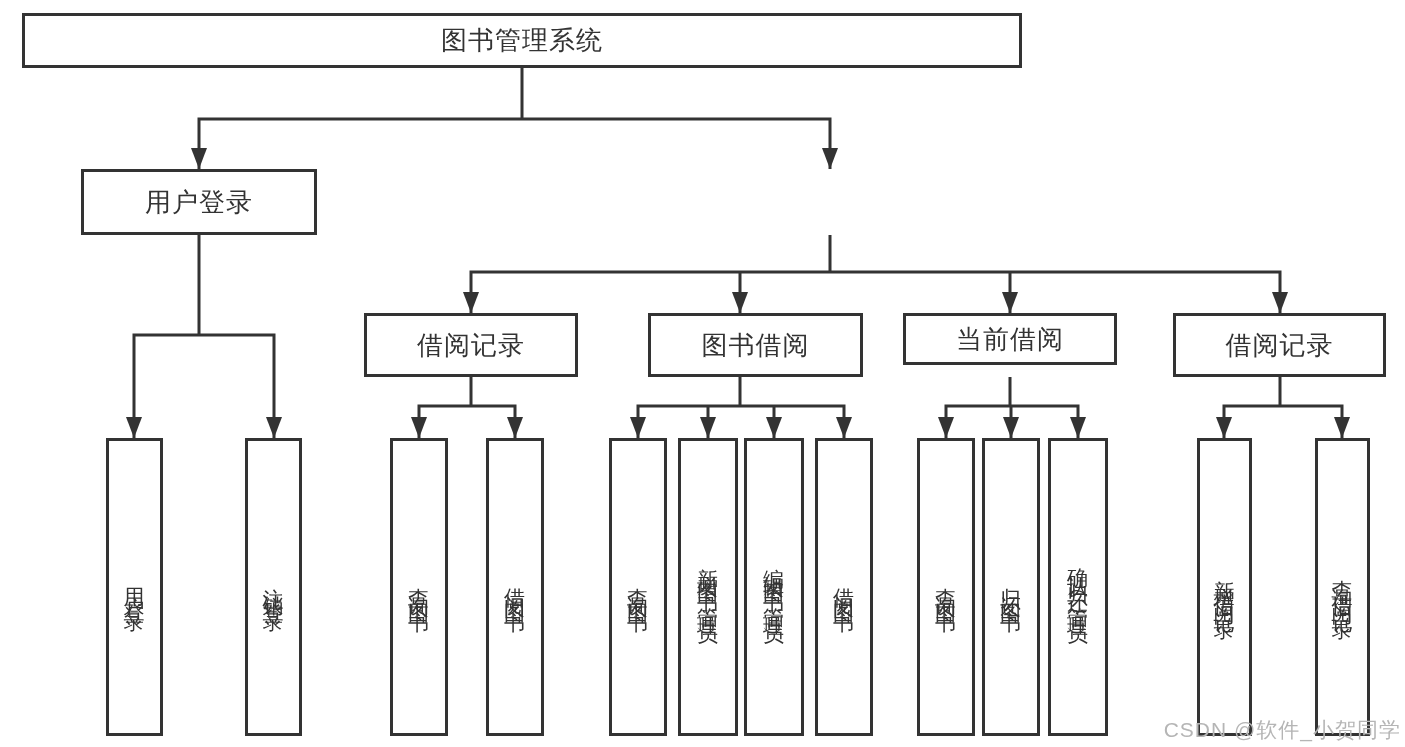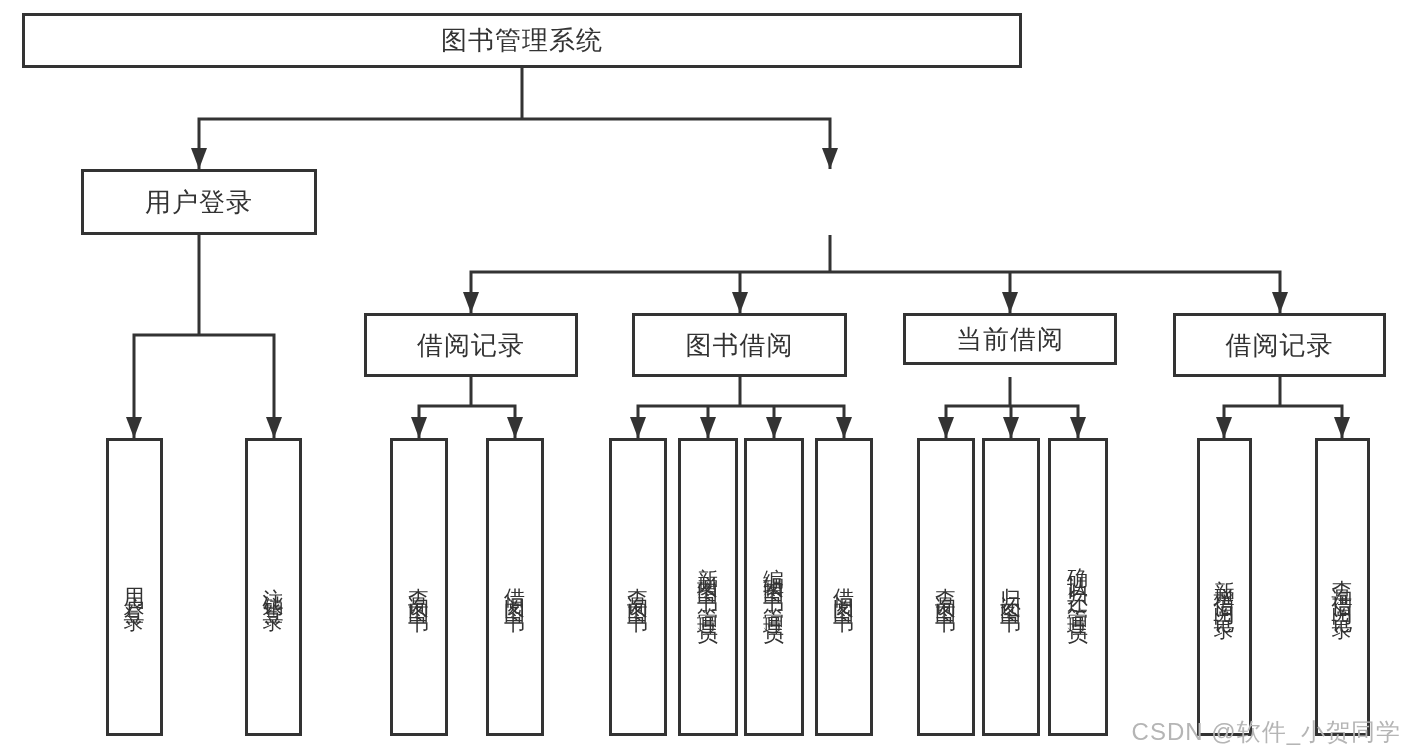--- a/index.html
+++ b/index.html
@@ -33,21 +33,21 @@
     writing-mode: vertical-rl;
     letter-spacing:8px;
     line-height:1;
     white-space:nowrap;
   }
   .watermark {
     position:absolute;
     right:4px;
     top:716px;
     z-index:3;
-    font-size:24px;
+    font-size:21px;
     color:#b5b5b5;
     letter-spacing:1px;
     white-space:nowrap;
   }
 </style>
 </head>
 <body>
 
 <div class="canvas">
 
@@ -98,21 +98,21 @@
     <span>图书管理系统</span>
   </div>
 
   <div class="node hbox" style="left:81px; top:169px; width:236px; height:66px;">
     <span>用户登录</span>
   </div>
 
   <div class="node hbox" style="left:364px; top:313px; width:214px; height:64px;">
     <span>借阅记录</span>
   </div>
-  <div class="node hbox" style="left:632px; top:313px; width:215px; height:64px;">
+  <div class="node hbox" style="left:648px; top:313px; width:215px; height:64px;">
     <span>图书借阅</span>
   </div>
   <div class="node hbox" style="left:903px; top:313px; width:214px; height:52px;">
     <span>当前借阅</span>
   </div>
   <div class="node hbox" style="left:1173px; top:313px; width:213px; height:64px;">
     <span>借阅记录</span>
   </div>
 
   <div class="node vbox" style="left:106px; top:438px; width:57px; height:298px;">

